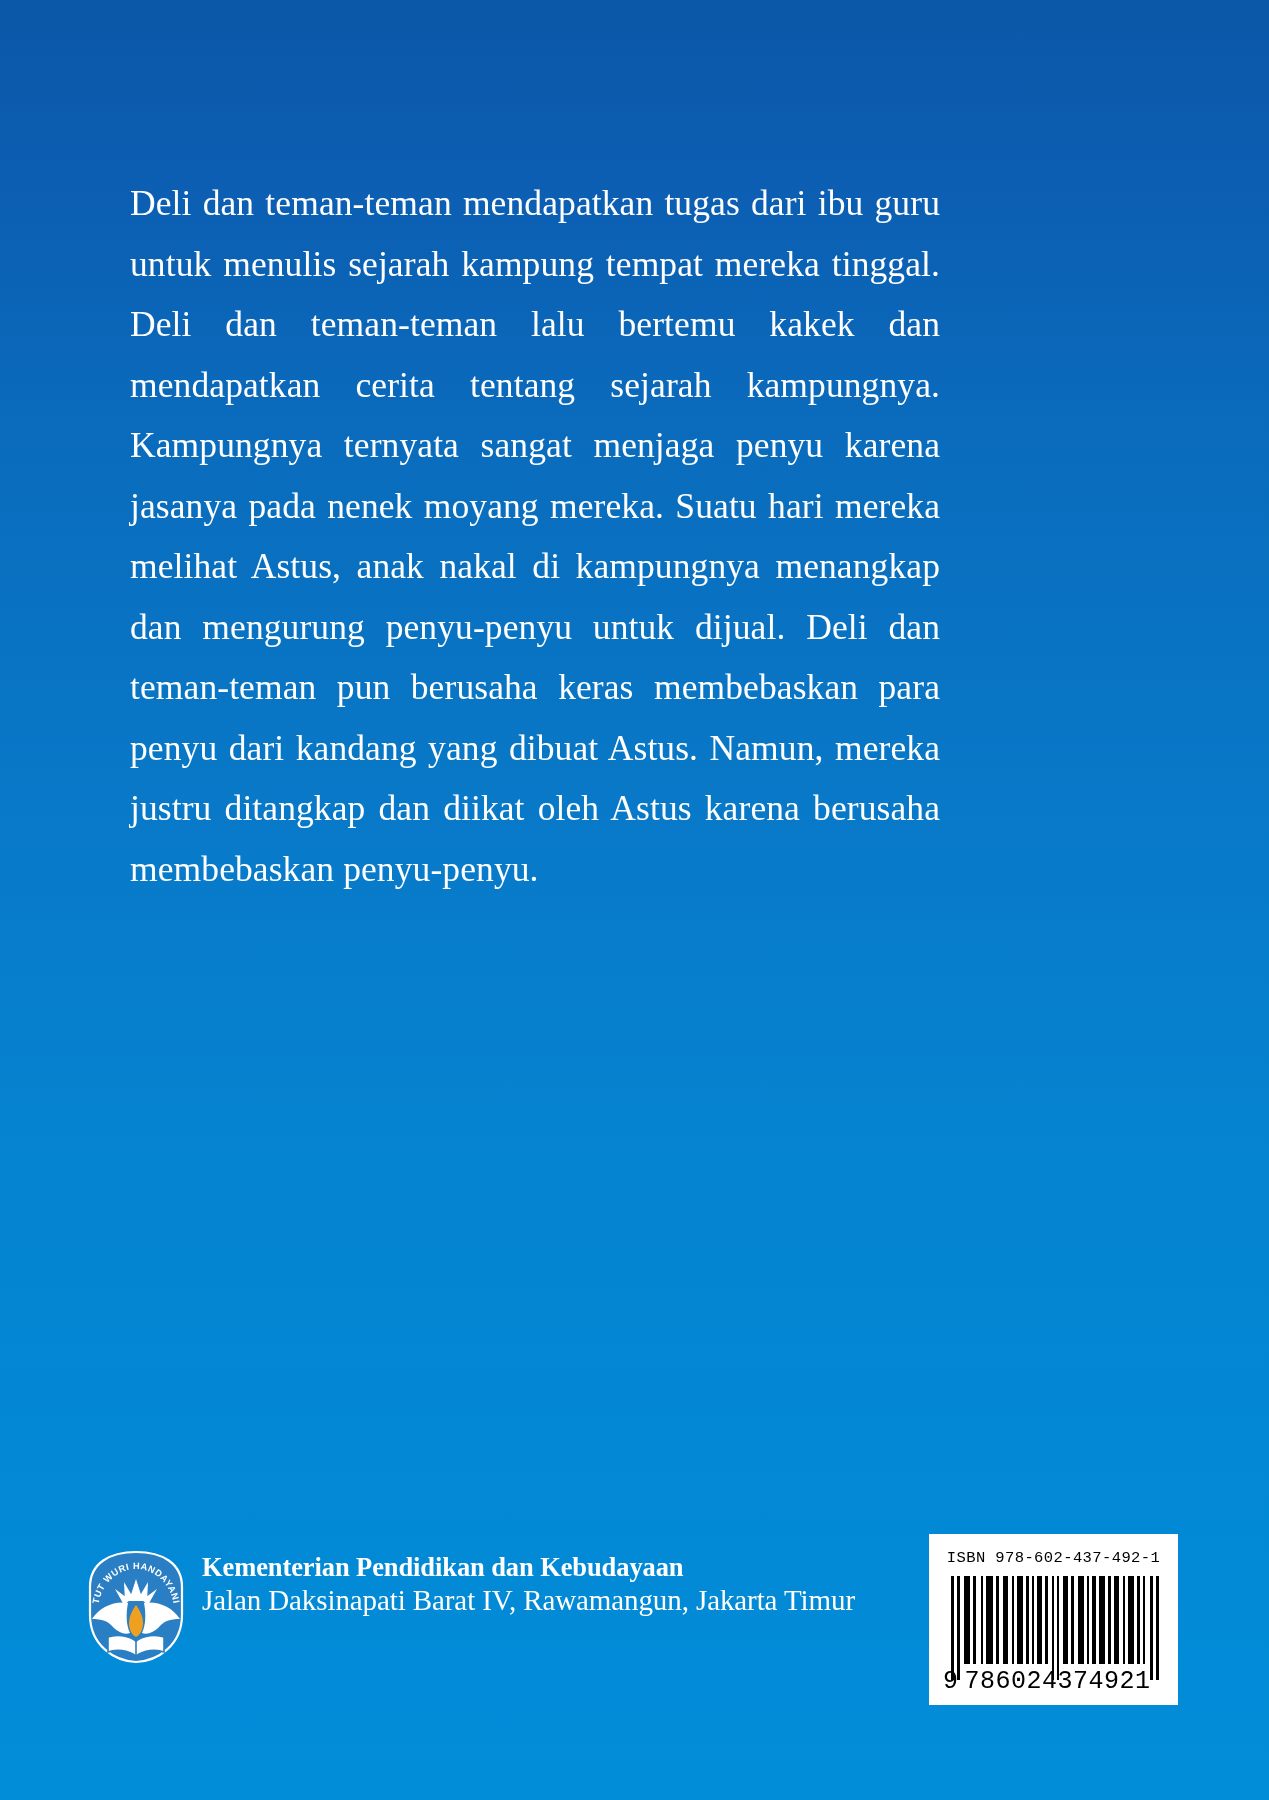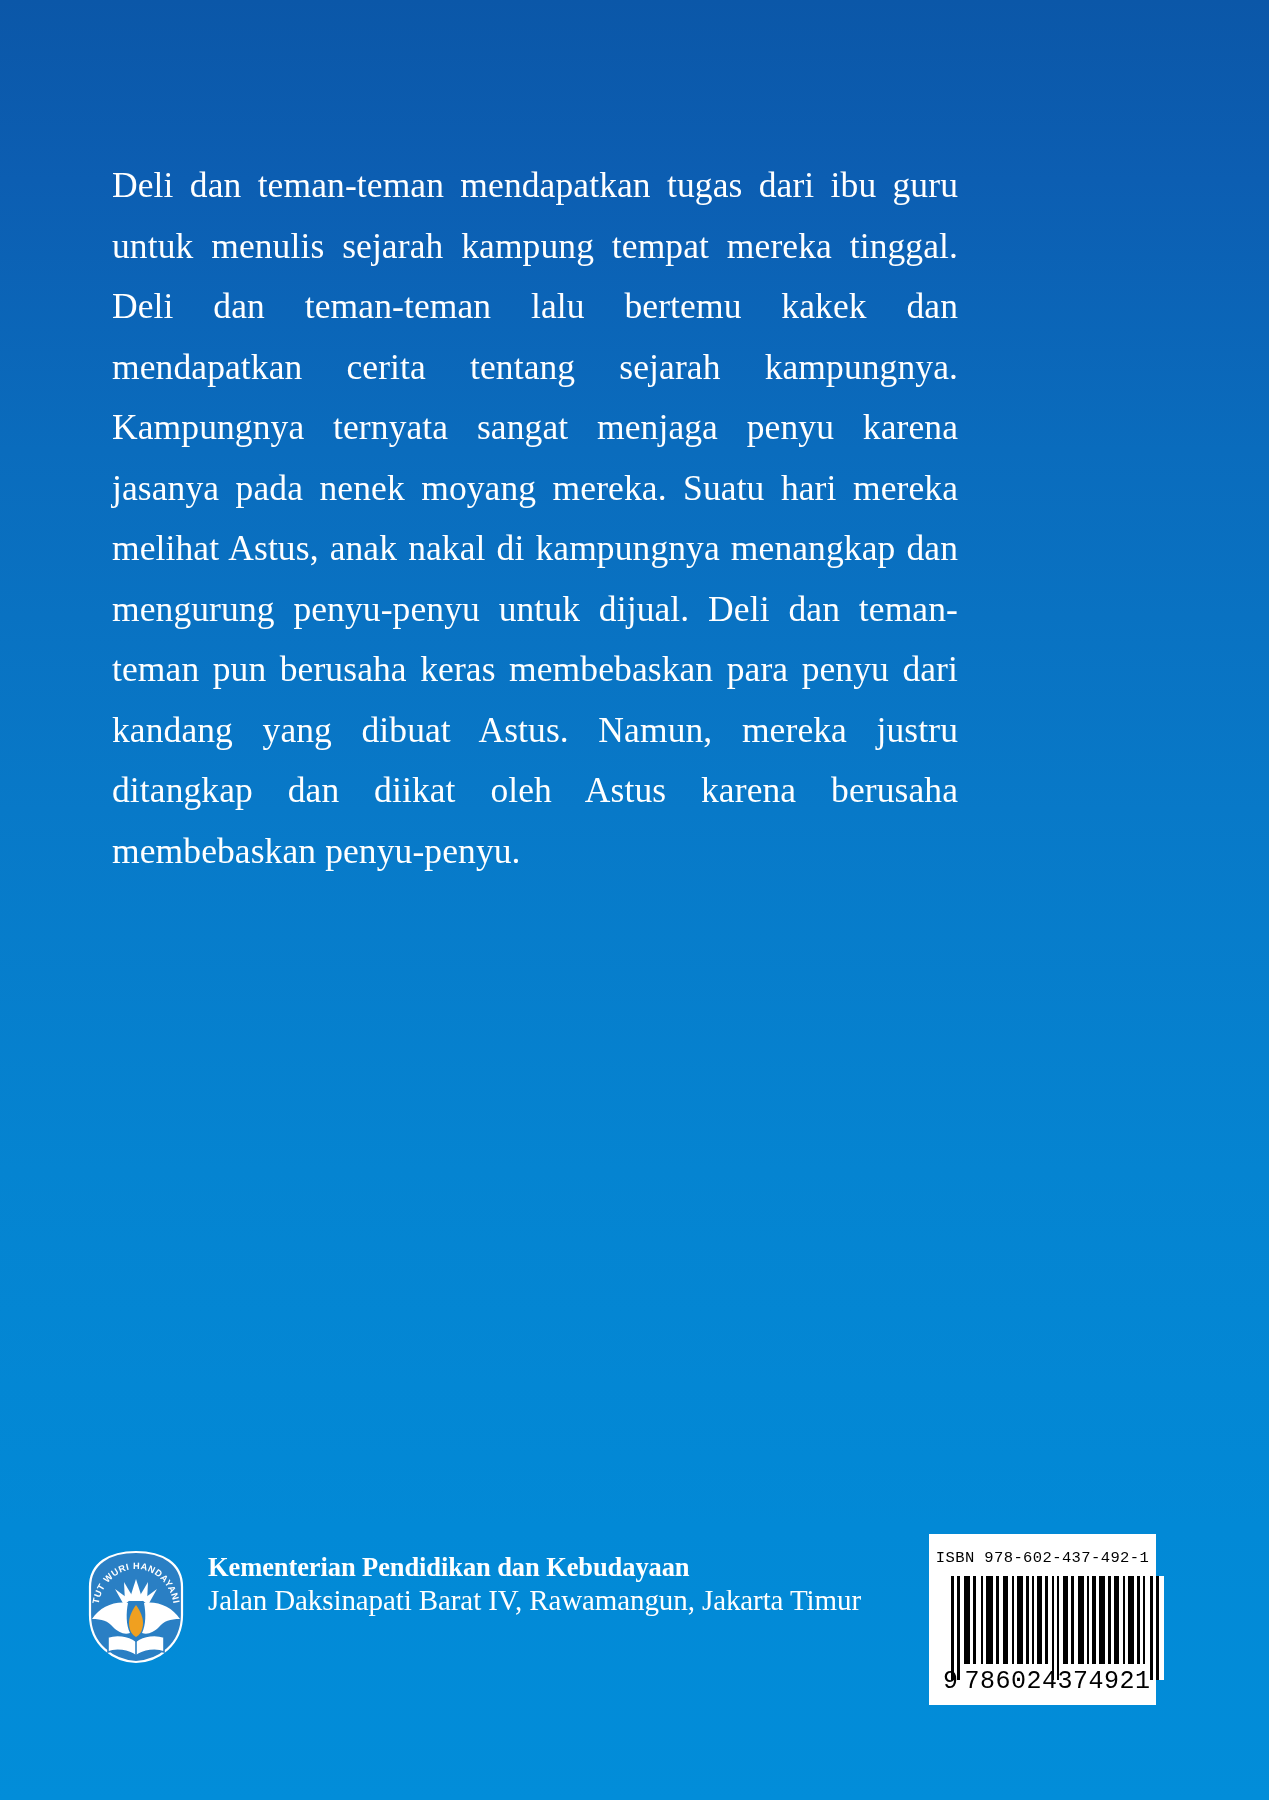--- a/index.html
+++ b/index.html
@@ -29,21 +29,21 @@
   }
 
   
   #synopsis {
     position: absolute;
     left: 112px;
     top: 155px;
     width: 846px;
   }
   #synopsis p {
-    margin: 0;
+    margin: 18px;
     color: #ffffff;
     font-family: "Liberation Serif", serif;
     font-size: 35.5px;
     line-height: 60.5px;
     text-align: justify;
     text-justify: inter-word;
     letter-spacing: 0.1px;
     -webkit-font-smoothing: antialiased;
   }
 
@@ -65,21 +65,21 @@
   }
 
   #ministry-logo {
     width: 104px;
     height: 116px;
     flex: 0 0 auto;
     margin-top: 4px;
   }
 
   #publisher-text {
-    margin-left: 20px;
+    margin-left: 14px;
     margin-top: 6px;
     color: #ffffff;
   }
   .pub-line-bold {
     font-family: "Liberation Serif", serif;
     font-weight: bold;
     font-size: 26.5px;
     line-height: 32px;
     letter-spacing: -0.1px;
     white-space: nowrap;
@@ -92,21 +92,21 @@
     letter-spacing: -0.1px;
     white-space: nowrap;
     margin-top: 2px;
   }
 
   
   #barcode-panel {
     position: absolute;
     left: 929px;
     top: 1534px;
-    width: 227px;
+    width: 249px;
     height: 171px;
     background: #ffffff;
   }
   #isbn-text {
     position: absolute;
     top: 15px;
     left: 0;
     width: 100%;
     text-align: center;
     font-family: "Liberation Mono", monospace;

